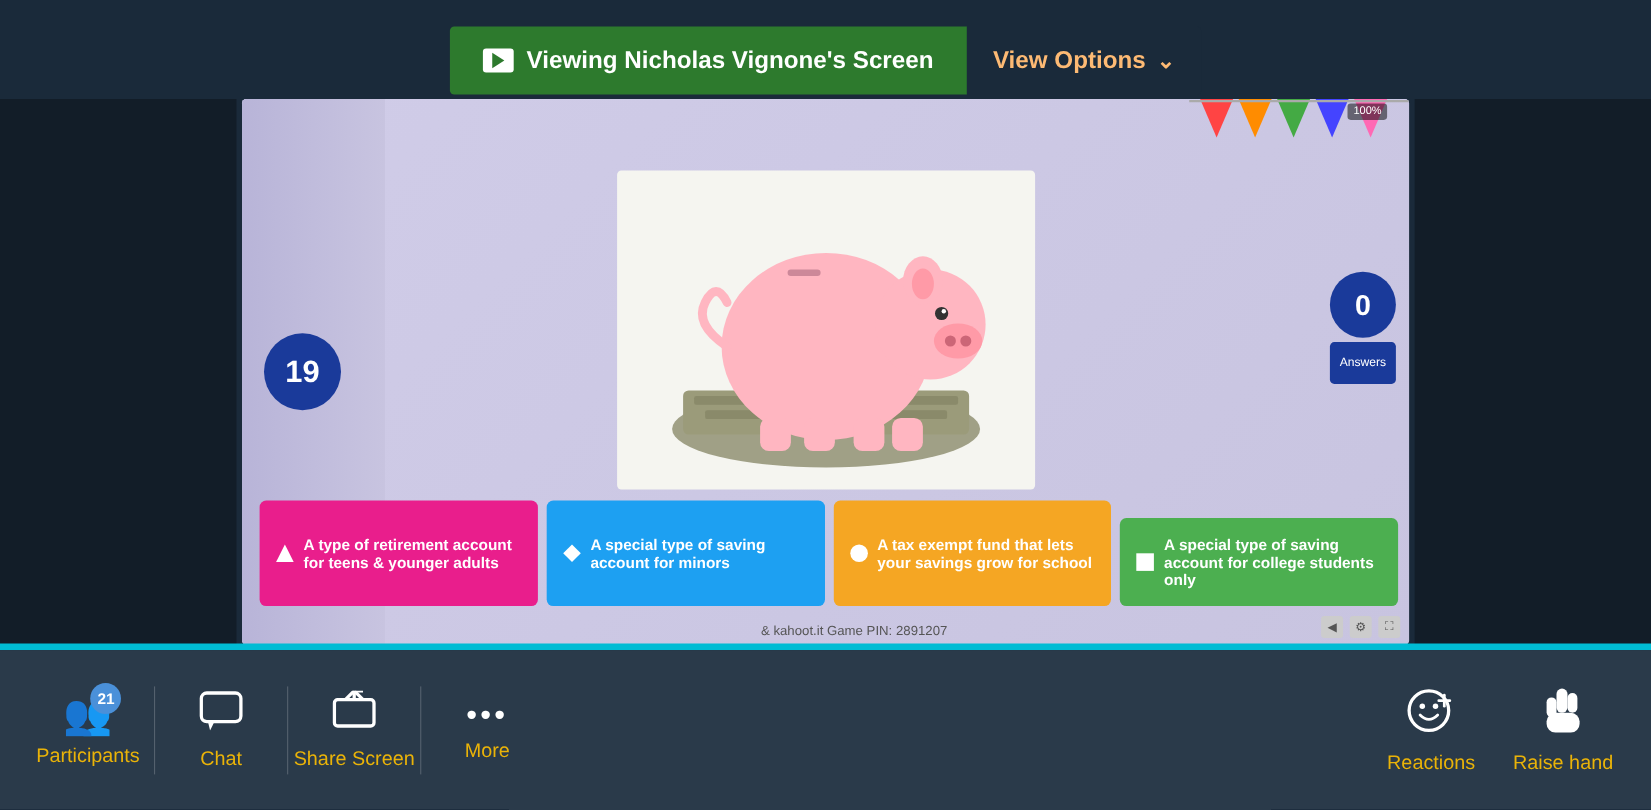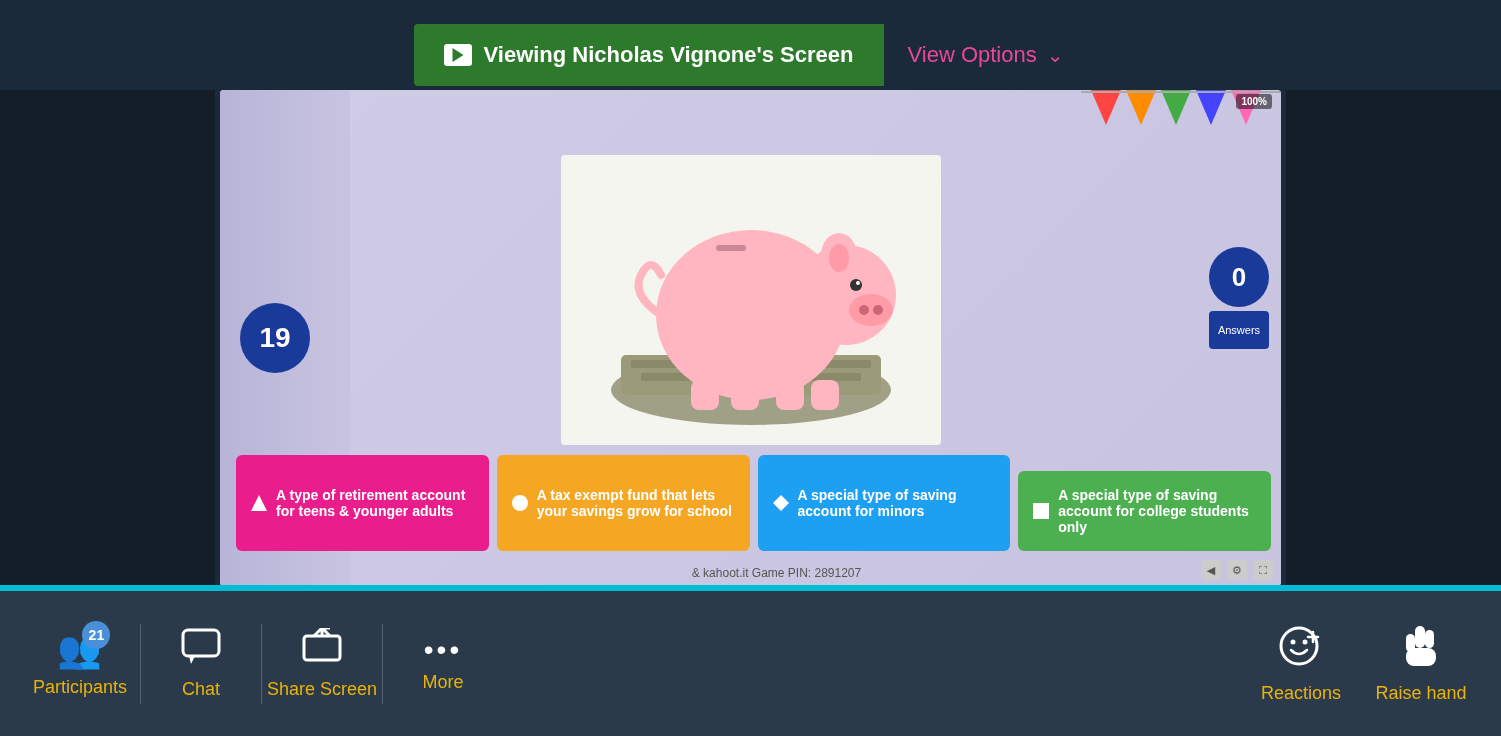--- a/index.html
+++ b/index.html
@@ -55,24 +55,24 @@
       transform: translate(-50%, -50%);
       width: 0;
       height: 0;
       border-top: 7px solid transparent;
       border-bottom: 7px solid transparent;
       border-left: 11px solid #2d7a2d;
     }
 
     .view-options-btn {
       background: #1a2a3a;
-      color: #ec4899;
+      color: #fdba74;
       padding: 18px 24px;
       font-size: 22px;
-      font-weight: normal;
+      font-weight: bold;
       display: flex;
       align-items: center;
       gap: 10px;
       cursor: pointer;
       border: none;
       border-radius: 0 4px 4px 0;
     }
 
     .chevron-down {
       font-size: 20px;
@@ -265,27 +265,26 @@
       align-items: center;
       justify-content: center;
       font-size: 11px;
       color: #555;
     }
 
     
     .zoom-label {
       position: absolute;
       top: 4px;
-      right: 9px;
+      right: 20px;
       background: rgba(0,0,0,0.5);
       color: white;
       font-size: 10px;
       padding: 2px 5px;
       border-radius: 3px;
-      font-weight: bold;
     }
 
     
     .bottom-toolbar {
       position: absolute;
       bottom: 0;
       left: 0;
       right: 0;
       height: 145px;
       background: #2a3a4a;
@@ -462,32 +461,32 @@
 
     <div class="answer-options">
 
       <div class="answer-btn pink">
         <svg class="answer-shape" viewBox="0 0 18 18">
           <polygon points="9,1 17,17 1,17" fill="white"></polygon>
         </svg>
         <span>A type of retirement account for teens &amp; younger adults</span>
       </div>
 
+      <div class="answer-btn blue">
+        <svg class="answer-shape" viewBox="0 0 18 18">
+          <polygon points="9,1 17,9 9,17 1,9" fill="white"></polygon>
+        </svg>
+        <span>A special type of saving account for minors</span>
+      </div>
+
       <div class="answer-btn yellow">
         <svg class="answer-shape" viewBox="0 0 18 18">
           <circle cx="9" cy="9" r="8" fill="white"></circle>
         </svg>
         <span>A tax exempt fund that lets your savings grow for school</span>
-      </div>
-
-      <div class="answer-btn blue">
-        <svg class="answer-shape" viewBox="0 0 18 18">
-          <polygon points="9,1 17,9 9,17 1,9" fill="white"></polygon>
-        </svg>
-        <span>A special type of saving account for minors</span>
       </div>
 
       <div class="answer-btn green">
         <svg class="answer-shape" viewBox="0 0 18 18">
           <rect x="1" y="1" width="16" height="16" fill="white"></rect>
         </svg>
         <span>A special type of saving account for college students only</span>
       </div>
     </div>
 

